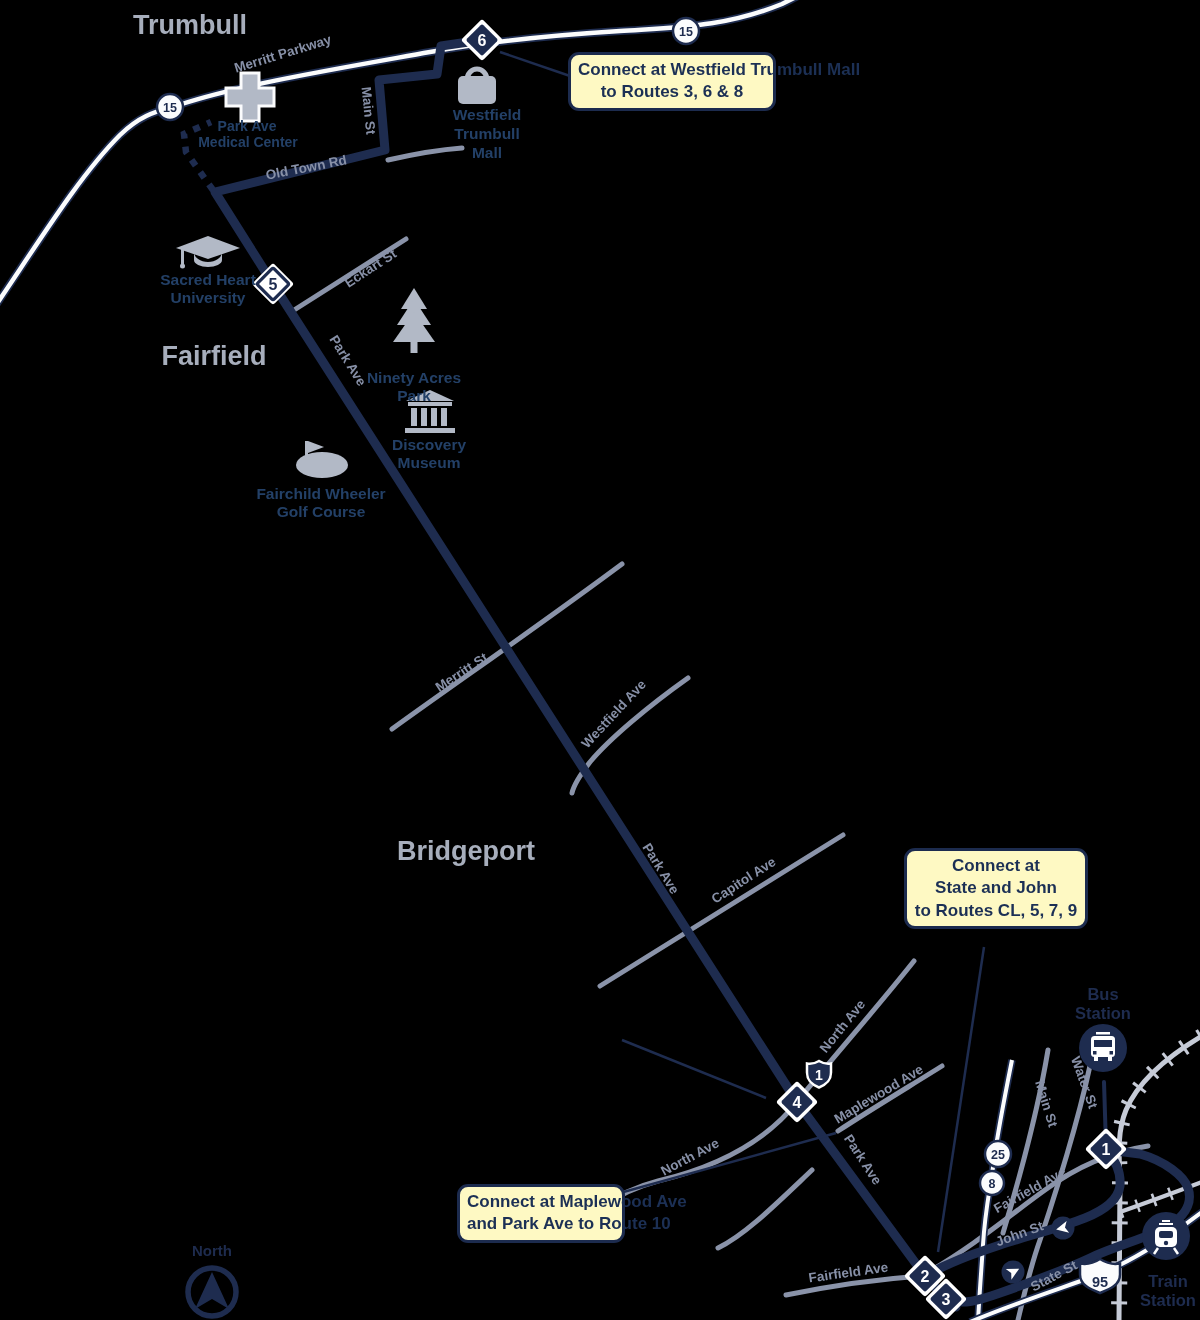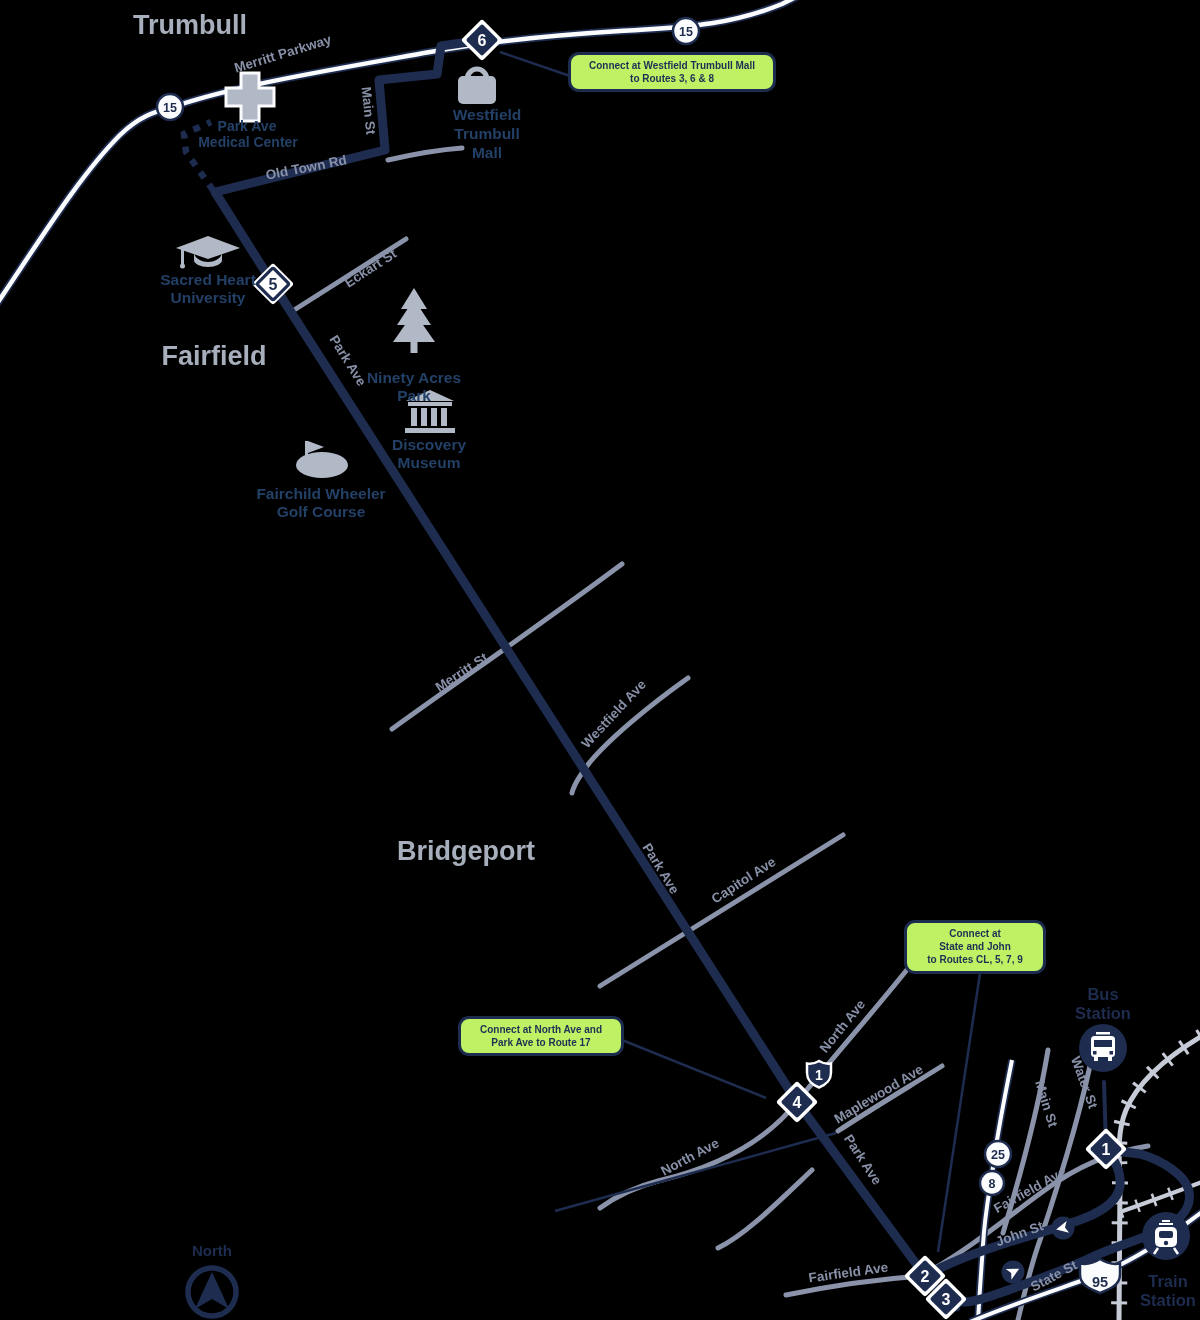--- a/index.html
+++ b/index.html
@@ -1,20 +1,20 @@
 <!DOCTYPE html>
 <html><head>
 <meta charset="utf-8">
 <style>
   html,body{margin:0;padding:0;background:#000;}
   #stage{position:relative;width:1200px;height:1320px;background:#000;overflow:hidden;
          font-family:"Liberation Sans",sans-serif;}
   #mapsvg{position:absolute;left:0;top:0;}
-  .callout{position:absolute;background:#bef264;border:3px solid #1c2b4e;border-radius:11px;
-           color:#1c3055;font-size:10px;line-height:1.32;text-align:center;
+  .callout{position:absolute;background:#fef9c3;border:3px solid #1c2b4e;border-radius:11px;
+           color:#1c3055;font-size:17px;line-height:1.32;text-align:center;
            padding:4px 7px;box-sizing:border-box;font-weight:600;}
   .callout div{white-space:nowrap;}
   svg text{font-family:"Liberation Sans",sans-serif;}
   .city{font-size:27px;font-weight:bold;fill:#a7aebc;}
   .street{font-size:13.5px;font-weight:bold;fill:#8790a7;}
   .poi{font-size:15.5px;font-weight:bold;fill:#234067;}
   .poismall{font-size:14px;font-weight:bold;fill:#234067;}
   .station{font-size:16.5px;font-weight:bold;fill:#1e2c4f;}
   .stopnum{font-size:16px;font-weight:bold;fill:#fff;text-anchor:middle;}
   .shieldnum{font-size:12.5px;font-weight:bold;fill:#1e2c4f;text-anchor:middle;}
@@ -273,24 +273,24 @@
     <text class="city" x="214" y="365">Fairfield</text>
     <text class="city" x="466" y="860">Bridgeport</text>
   </g>
 </svg>
 
 <div class="callout" style="left:568px;top:52px;width:208px;">
   <div>Connect at Westfield Trumbull Mall</div>
   <div>to Routes 3, 6 &amp; 8</div>
 </div>
 
-<div class="callout" style="left:458px;top:1016px;width:166px;">
-  <div>Connect at North Ave and</div>
-  <div>Park Ave to Route 17</div>
-</div>
-
-
-<div class="callout" style="left:904px;top:920px;width:142px;">
+
+<div class="callout" style="left:457px;top:1184px;width:168px;">
+  <div>Connect at Maplewood Ave</div>
+  <div>and Park Ave to Route 10</div>
+</div>
+
+<div class="callout" style="left:904px;top:848px;width:184px;">
   <div>Connect at</div>
   <div>State and John</div>
   <div>to Routes CL, 5, 7, 9</div>
 </div>
 </div>
 
 </body></html>

